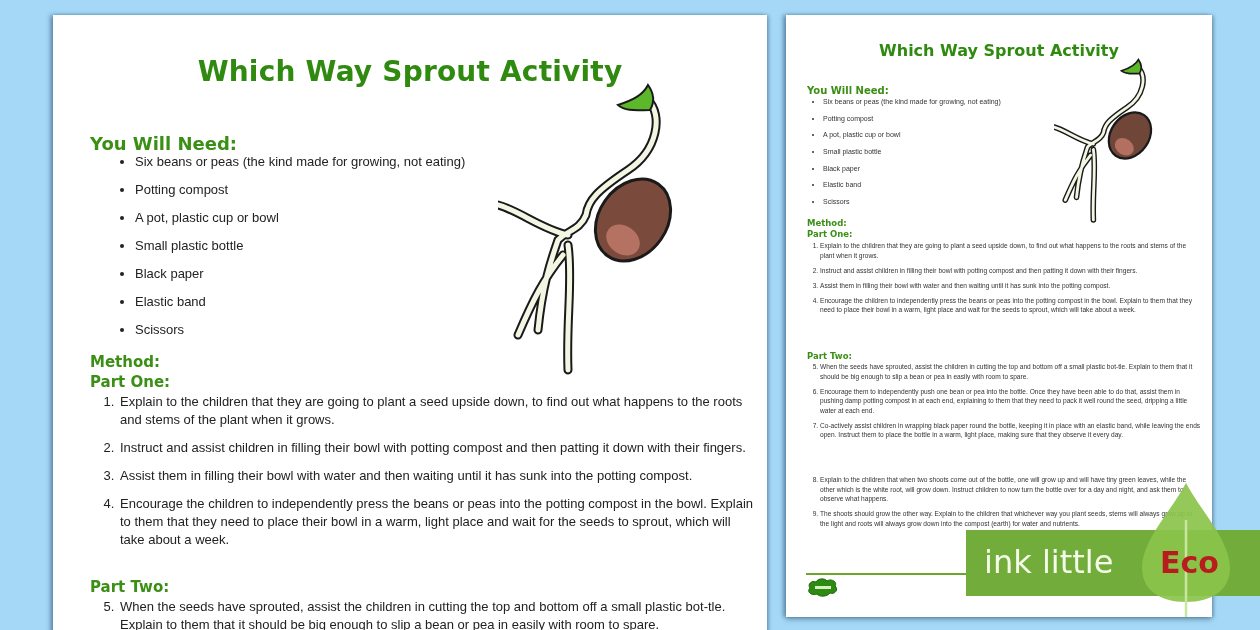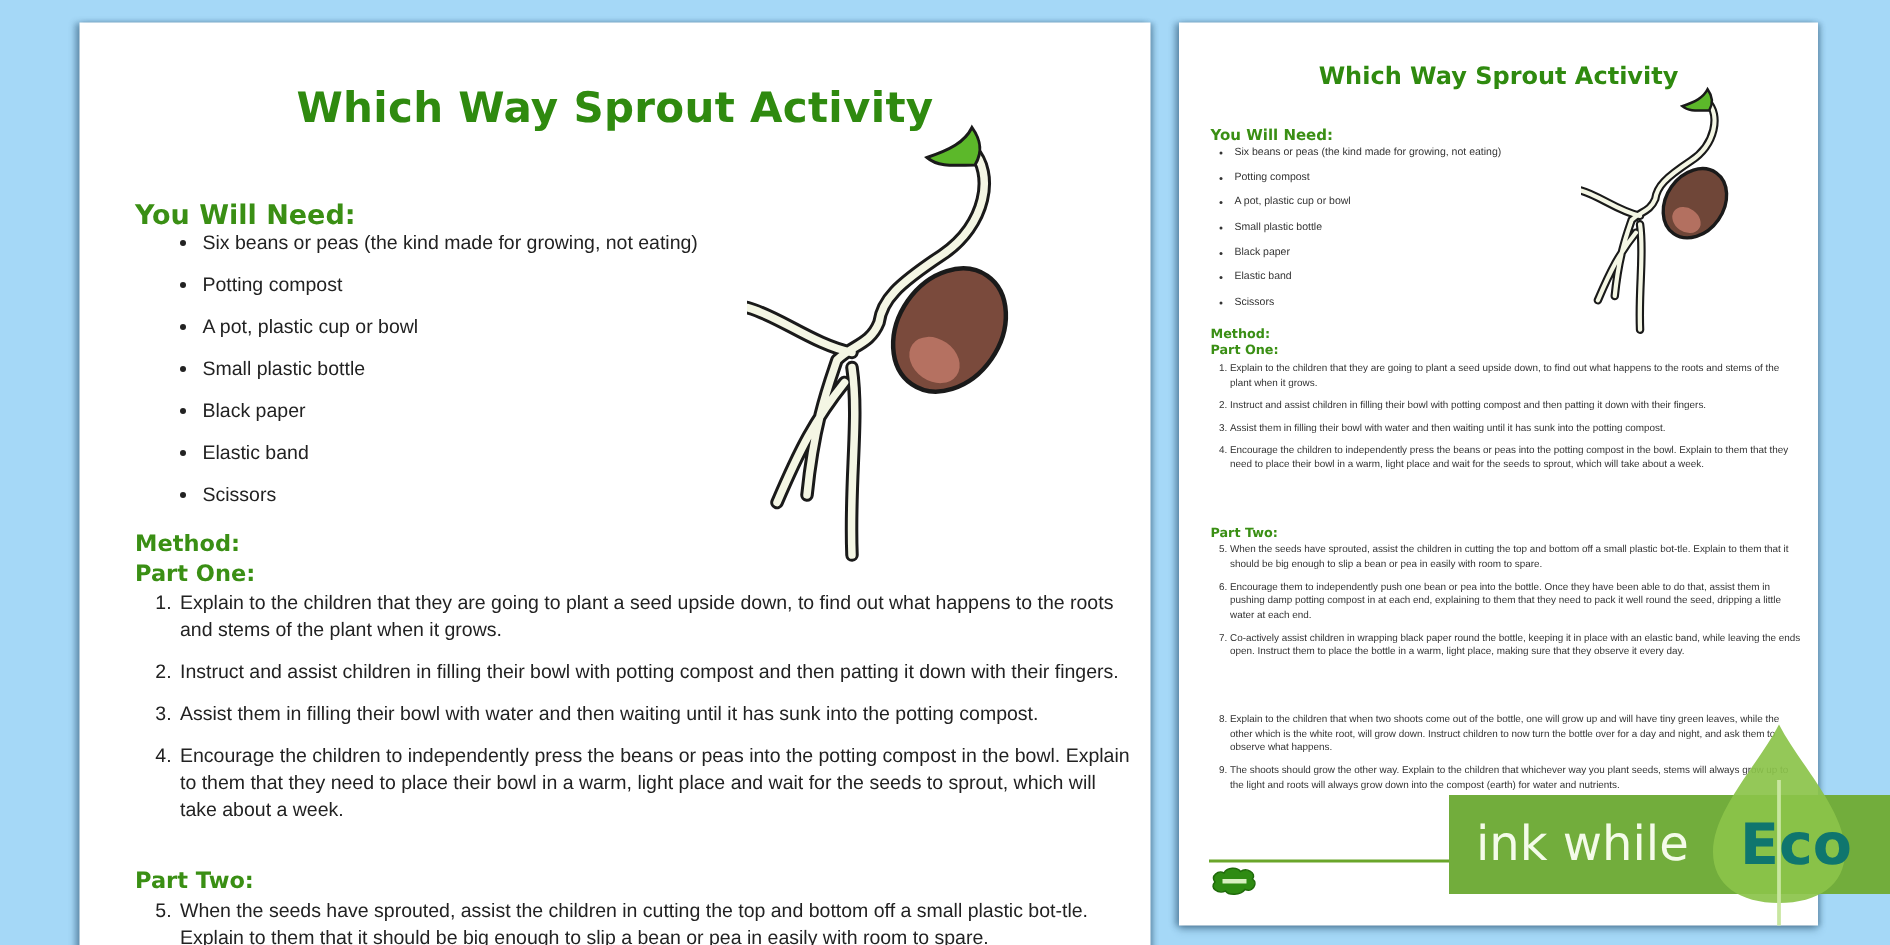--- a/index.html
+++ b/index.html
@@ -52,21 +52,21 @@
   .footer-logo { position:absolute; left:20px; top:563px; width:33px; height:19px; }
 
   .eco-bar {
     position:absolute; left:966px; top:530px; width:294px; height:66px; background:#72ad3c;
   }
   .eco-text {
     position:absolute; left:984px; top:540px; font-family:"DejaVu Sans", sans-serif; font-size:32px; color:#f4fbe9; line-height:44px;
   }
   .eco-leaf { position:absolute; left:1140px; top:480px; width:96px; height:140px; }
   .eco-label {
-    position:absolute; left:1160px; top:541px; font-family:"DejaVu Sans", sans-serif; font-weight:bold; font-size:38px; color:#0f766e; line-height:44px;
+    position:absolute; left:1160px; top:541px; font-family:"DejaVu Sans", sans-serif; font-weight:bold; font-size:30px; color:#b91c1c; line-height:44px;
   }
   .sprout-l { position:absolute; left:445px; top:65px; width:240px; height:305px; }
   .sprout-r { position:absolute; left:268px; top:40px; width:135px; height:175px; }
 </style>
 </head>
 <body>
 
 <div class="page" id="page-left">
   <div class="title-l">Which Way Sprout Activity</div>
 
@@ -149,18 +149,18 @@
   </ol>
 
   <div class="footer-line"></div>
   <svg class="footer-logo" viewBox="0 0 33 19">
     <path d="M4 10 C1 6 6 2 10 4 C12 0 19 0 21 3 C25 0 32 4 29 8 C33 11 29 17 24 15 C21 19 13 19 11 16 C6 18 0 14 4 10 Z" fill="#2e8b12" stroke="#1f6a0a" stroke-width="1"></path>
     <rect x="9" y="8" width="16" height="3" fill="#d8f0c0"></rect>
   </svg>
 </div>
 
 <div class="eco-bar"></div>
-<div class="eco-text">ink while</div>
+<div class="eco-text">ink little</div>
 <svg class="eco-leaf" viewBox="0 0 96 140">
   <path d="M46 3 C60 30 90 60 90 88 C90 110 72 122 46 122 C20 122 2 110 2 88 C2 60 32 30 46 3 Z" fill="#8bc34a" opacity="0.92"></path>
   <line x1="46" y1="40" x2="46" y2="137" stroke="#c8e6a0" stroke-width="2.5"></line>
 </svg>
 <div class="eco-label">Eco</div>
 
 </body></html>

